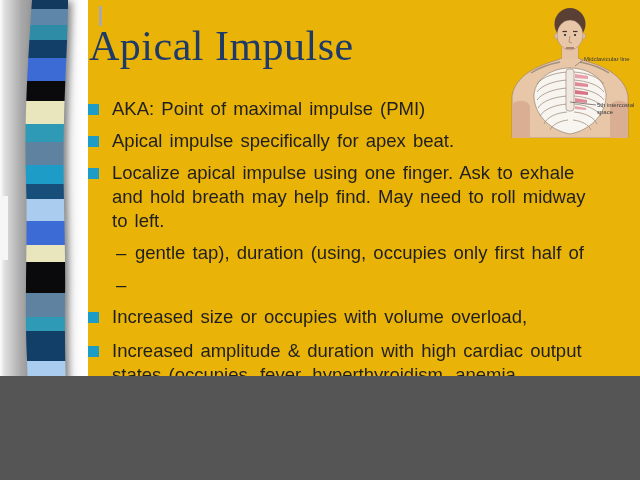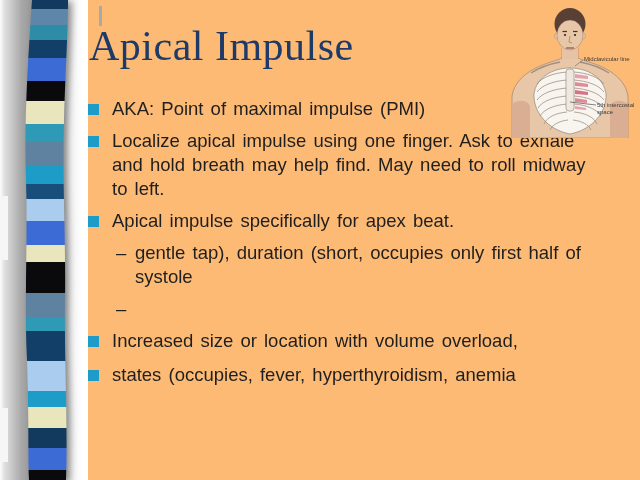--- a/index.html
+++ b/index.html
@@ -1,17 +1,17 @@
 <!DOCTYPE html>
 <html style="--accent: #1e9cc8;"><head>
 <meta charset="utf-8">
 <style>
   html,body{margin:0;padding:0;background:#555;}
   .slide{
-    position:relative;width:640px;height:480px;background:#fdba74;
+    position:relative;width:640px;height:376px;background:#eab308;
     overflow:hidden;font-family:"Liberation Sans",sans-serif;
   }
   
   .gutter{
     position:absolute;left:0;top:0;width:88px;height:480px;
     background:linear-gradient(to right,#fdfdfd 0%,#e0e0e0 5%,#a9a9a9 24%,#8f8f8f 42%,#c3c3c3 63%,#f0f0f0 80%,#ffffff 93%);
   }
   .edge-mark{position:absolute;left:0;width:8px;background:#f6f6f6;}
   .edge-mark.m1{top:196px;height:64px;}
   .edge-mark.m2{top:408px;height:54px;}
@@ -87,50 +87,50 @@
   <div class="content" style="color: rgb(31, 31, 31);">
       <div class="b l1">
         <span class="sq"></span>
         <div class="bt">
           <div>AKA: Point of maximal impulse (PMI)</div>
         </div>
       </div>
       <div class="b l1">
         <span class="sq"></span>
         <div class="bt">
+          <div>Apical impulse specifically for apex beat.</div>
+        </div>
+      </div>
+      <div class="b l1">
+        <span class="sq"></span>
+        <div class="bt">
           <div>Localize apical impulse using one finger. Ask to exhale</div>
           <div>and hold breath may help find. May need to roll midway</div>
           <div>to left.</div>
         </div>
       </div>
-      <div class="b l1">
-        <span class="sq"></span>
-        <div class="bt">
-          <div>Apical impulse specifically for apex beat.</div>
-        </div>
-      </div>
       <div class="b l2">
         <span class="dash">–</span>
         <div class="bt">
-          <div>gentle tap), duration (short, occupies only first half of</div>
-          <div>systole</div>
+          <div>gentle tap), duration (using, occupies only first half of</div>
         </div>
       </div>
       <div class="b l2">
         <span class="dash">–</span>
       </div>
       <div class="b l1">
         <span class="sq"></span>
         <div class="bt">
-          <div>Increased size or location with volume overload,</div>
+          <div>Increased size or occupies with volume overload,</div>
         </div>
       </div>
       <div class="b l1">
         <span class="sq"></span>
         <div class="bt">
+          <div>Increased amplitude &amp; duration with high cardiac output</div>
           <div>states (occupies, fever, hyperthyroidism, anemia</div>
         </div>
       </div>
     </div>
 
   <svg class="figure" viewBox="0 0 144 136">
 
     <path d="M16,136 L16,94 C18,80 30,70 44,64 C54,60 62,58 66,56 L66,46 L82,46 L82,56 C86,58 94,60 104,64 C118,70 130,80 132,94 L132,136 Z" fill="#e8c6a8" stroke="#a08470" stroke-width="0.7"></path>
     <path d="M16,102 C23,97 31,98 34,104 L34,136 L16,136 Z" fill="#d9ae92"></path>
     <path d="M132,102 C125,97 117,98 114,104 L114,136 L132,136 Z" fill="#d9ae92"></path>

